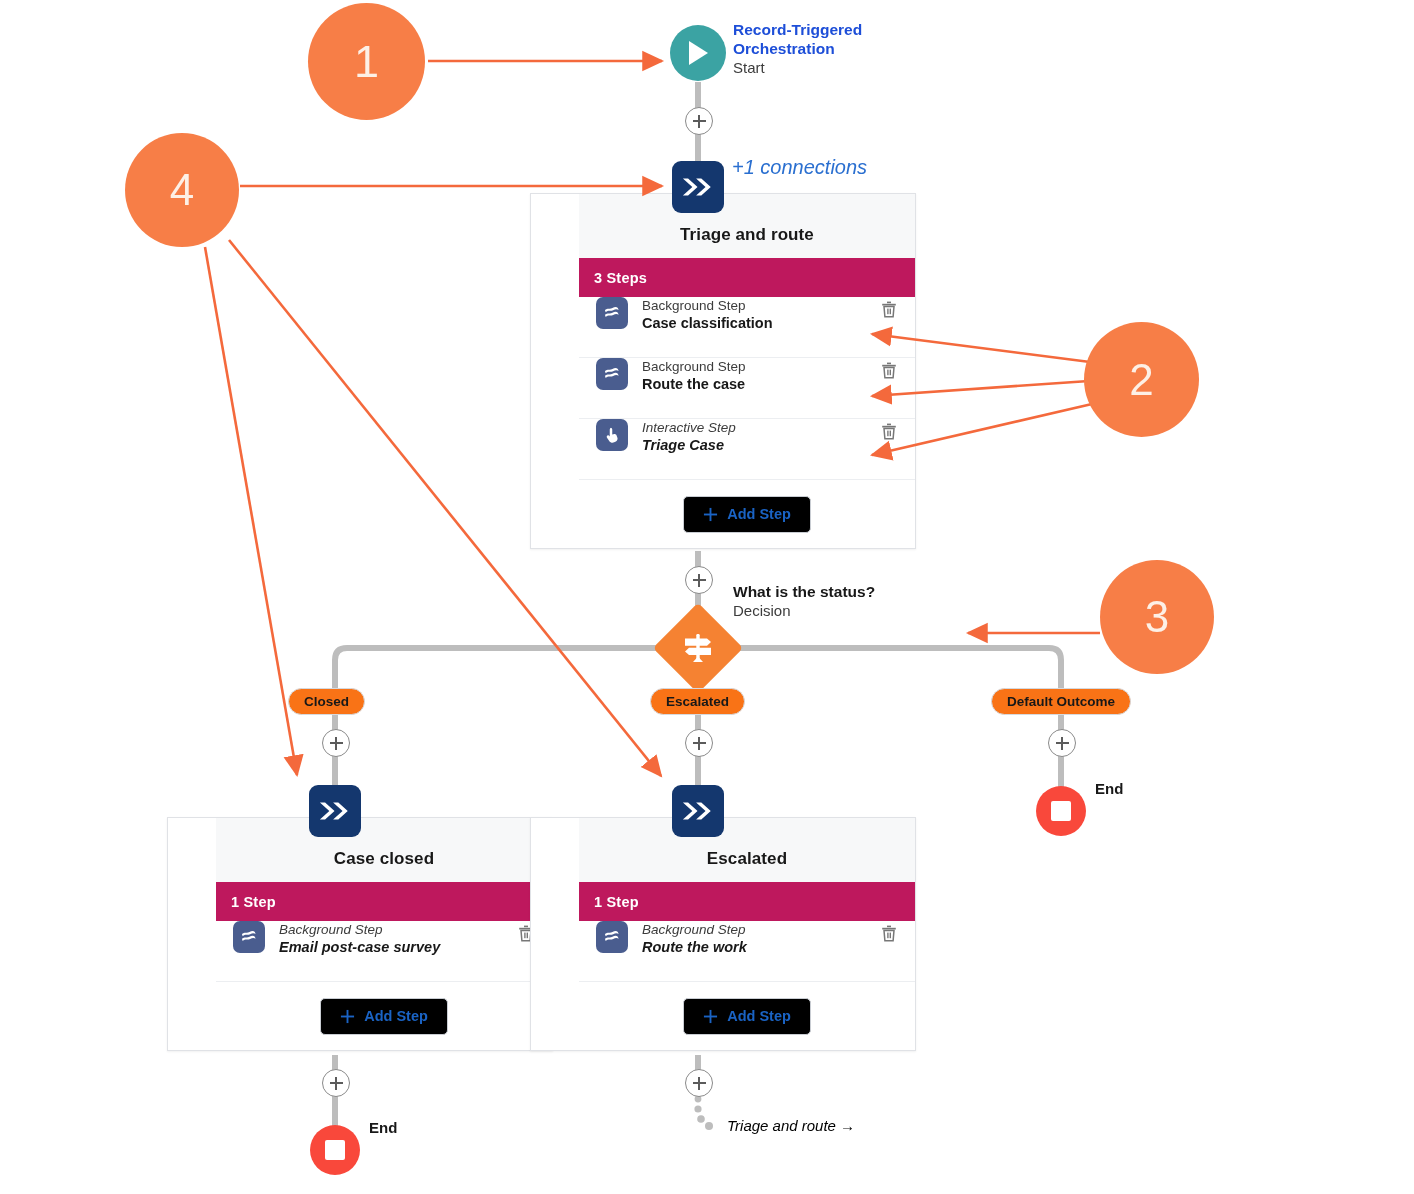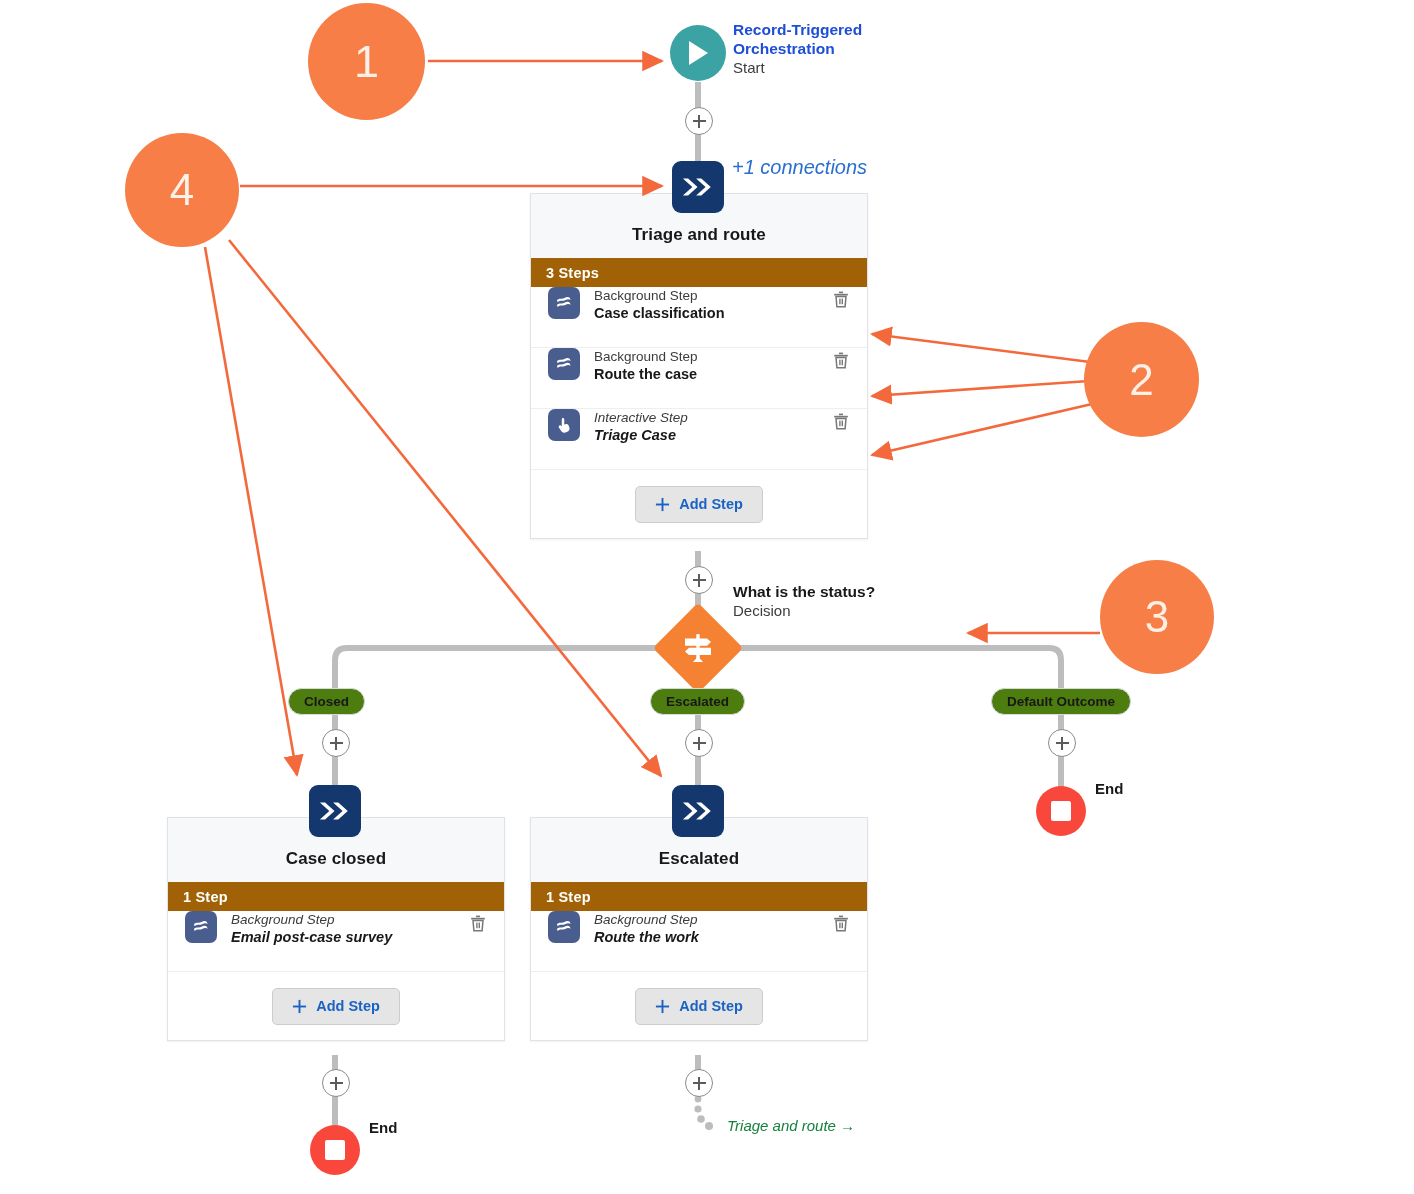--- a/index.html
+++ b/index.html
@@ -33,49 +33,49 @@
     background:#ffffff;border:1.6px solid #8a8a8a;z-index:14;
     display:flex;align-items:center;justify-content:center;cursor:pointer;
   }
   .plus::before,.plus::after{content:"";position:absolute;background:#5b5b5b;}
   .plus::before{width:13px;height:1.8px;}
   .plus::after{height:13px;width:1.8px;}
 
   
   .stage-card{
     position:absolute;background:#ffffff;border:1px solid #e0e2e6;
-    box-shadow:0 1px 2px rgba(0,0,0,.06);z-index:11;
+    box-shadow:0 1px 2px rgba(0,0,0,.06);z-index:11;padding-left:48px;
   }
   .stage-head{
     background:#f7f8f9;height:64px;display:flex;align-items:flex-end;
     justify-content:center;padding-bottom:13px;box-sizing:border-box;
   }
   .stage-title{font-size:17px;font-weight:bold;color:#181818;letter-spacing:.1px;}
   .steps-bar{
-    background:#a16207;height:29px;display:flex;align-items:center;
+    background:#be185d;height:39px;display:flex;align-items:center;
     padding-left:15px;box-sizing:border-box;
   }
   .steps-bar span{color:#ffffff;font-size:14.5px;font-weight:bold;letter-spacing:.2px;}
   .step-row{
     display:flex;height:61px;padding:0 14px 0 17px;
     box-sizing:border-box;border-bottom:1px solid #eceef1;cursor:pointer;
   }
   .step-row.last{border-bottom:1px solid #eceef1;font-style:italic;}
   .step-icon{
     width:32px;height:32px;border-radius:7px;background:#4A5D8F;
     flex:0 0 32px;display:flex;align-items:center;justify-content:center;margin-right:14px;
   }
   .step-texts{flex:1 1 auto;min-width:0;}
   .step-kind{font-size:13.5px;color:#3c3c3c;line-height:17px;}
   .step-name{font-size:14.5px;color:#181818;font-weight:bold;line-height:18px;}
   .trash{width:24px;height:24px;flex:0 0 24px;display:flex;align-items:center;justify-content:center;cursor:pointer;opacity:.72;}
   .addstep-wrap{height:68px;display:flex;align-items:center;justify-content:center;}
   .addstep{
     display:flex;align-items:center;gap:9px;
-    border:1px solid #c9cdd3;border-radius:5px;background:#e5e5e5;
+    border:1px solid #c9cdd3;border-radius:5px;background:#000000;
     height:37px;padding:0 19px;cursor:pointer;box-sizing:border-box;
   }
   .addstep .lbl{color:#1a63c4;font-size:14.5px;font-weight:bold;}
 
   
   .chev-badge{
     position:absolute;width:52px;height:52px;border-radius:9px;background:#14376E;
     display:flex;align-items:center;justify-content:center;z-index:18;
   }
 
@@ -91,37 +91,37 @@
   }
   .decision-inner{
     position:absolute;width:64px;height:64px;display:flex;align-items:center;justify-content:center;z-index:15;
   }
   .decision-label{position:absolute;z-index:15;}
   .decision-title{font-size:15.5px;font-weight:bold;color:#181818;line-height:19px;}
   .decision-sub{font-size:15px;color:#3c3c3c;line-height:19px;}
 
   
   .pill{
-    position:absolute;height:27px;border-radius:14px;background:#4d7c0f;
+    position:absolute;height:27px;border-radius:14px;background:#f97316;
     border:1px solid #d6d9de;display:flex;align-items:center;justify-content:center;
     padding:0 15px;z-index:16;box-sizing:border-box;
   }
   .pill span{font-size:13.5px;font-weight:bold;color:#181818;white-space:nowrap;}
 
   
   .end-circle{
     position:absolute;width:50px;height:50px;border-radius:50%;
     background:#F9483B;display:flex;align-items:center;justify-content:center;z-index:14;
   }
   .end-sq{width:20px;height:20px;background:#ffffff;border-radius:2px;}
   .end-label{position:absolute;font-size:15px;font-weight:bold;color:#181818;z-index:14;}
 
   
   .goto-link{
-    position:absolute;font-size:15px;font-style:italic;color:#15803d;z-index:20;cursor:pointer;white-space:nowrap;
+    position:absolute;font-size:15px;font-style:italic;color:#000000;z-index:20;cursor:pointer;white-space:nowrap;
   }
 
   
   .bubble{
     position:absolute;border-radius:50%;background:#F77E47;
     display:flex;align-items:center;justify-content:center;z-index:45;
   }
   .bubble span{color:#fdf0e6;font-weight:400;line-height:1;}
 </style>
 </head>

